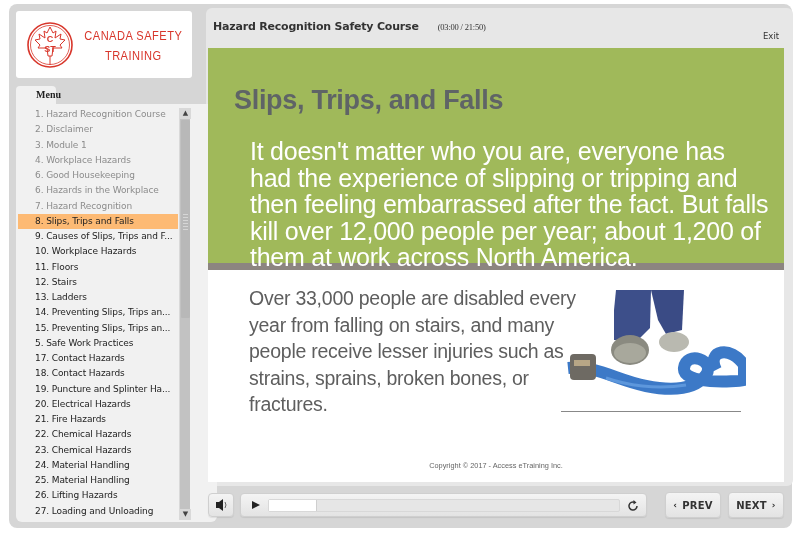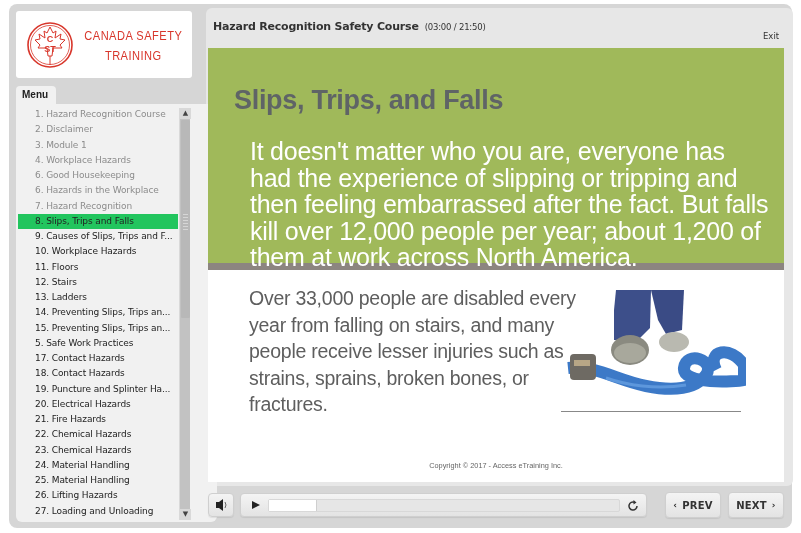--- a/index.html
+++ b/index.html
@@ -26,36 +26,36 @@
     position: absolute; left: 64px; top: 15px; width: 106px;
     text-align: center; color: #d8362b; font-family: "Liberation Sans", sans-serif;
     font-size: 13.5px; line-height: 20px; letter-spacing: 0.6px;
     transform: scaleX(0.82); transform-origin: left top; width: 130px;
   }
 
   
   .menu-tab {
     position: absolute; left: 16px; top: 86px; width: 40px; height: 20px;
     background: #f1f1f1; border-radius: 4px 4px 0 0;
-    font-family: Liberation Sans, sans-serif; font-weight: bold; font-size: 10px;
-    color: #222; padding: 3px 0 0 6px;
+    font-family: Liberation Serif, serif; font-weight: bold; font-size: 10px;
+    color: #222; padding: 3px 0 0 20px;
   }
   .menu-panel {
     position: absolute; left: 16px; top: 104px; width: 201px; height: 418px;
     background: #f1f1f1; border-radius: 0 0 6px 6px; overflow: hidden;
   }
   .menu-list { position: absolute; left: 2px; top: 3px; width: 160px; }
   .menu-item {
     height: 15.25px; line-height: 15.25px; font-size: 9px;
     font-family: "DejaVu Sans", sans-serif;
     color: #222; padding-left: 17px; white-space: nowrap; overflow: hidden;
     letter-spacing: -0.1px; cursor: pointer;
   }
   .menu-item.visited { color: #8c8c8c; }
-  .menu-item.active { background: #22c55e; color: #222; }
+  .menu-item.active { background: #fdba74; color: #222; }
   .menu-scroll {
     position: absolute; left: 163px; top: 4px; width: 11px; height: 412px;
     background: #c2c2c2; border-left: 1px solid #d9d9d9;
   }
   .scroll-arrow {
     position: absolute; left: 0; width: 11px; height: 11px;
     background: #d9d9d9; font-size: 7px; color: #444; text-align: center; line-height: 11px;
   }
   .scroll-thumb {
     position: absolute; left: 1px; top: 12px; width: 9px; height: 198px;
@@ -63,21 +63,21 @@
   }
   .thumb-grip { position: absolute; left: 2px; top: 94px; width: 5px; }
   .thumb-grip div { height: 1px; background: #d6d6d6; margin-bottom: 2px; }
 
   
   .course-title {
     position: absolute; left: 213px; top: 20px;
     font-family: "DejaVu Sans", sans-serif; font-weight: bold; font-size: 11px; color: #333;
     letter-spacing: -0.2px;
   }
-  .course-time { font-weight: normal; font-size: 8.5px; margin-left: 6px; }
+  .course-time { font-weight: normal; font-size: 8.5px; margin-left: 19px; font-family: Liberation Serif, serif; }
   .exit-link {
     position: absolute; left: 763px; top: 31px; font-size: 8.5px; color: #333;
     font-family: "DejaVu Sans", sans-serif; cursor: pointer;
   }
 
   
   .slide {
     position: absolute; left: 208px; top: 48px; width: 576px; height: 434px;
     background: #ffffff; overflow: hidden;
   }

